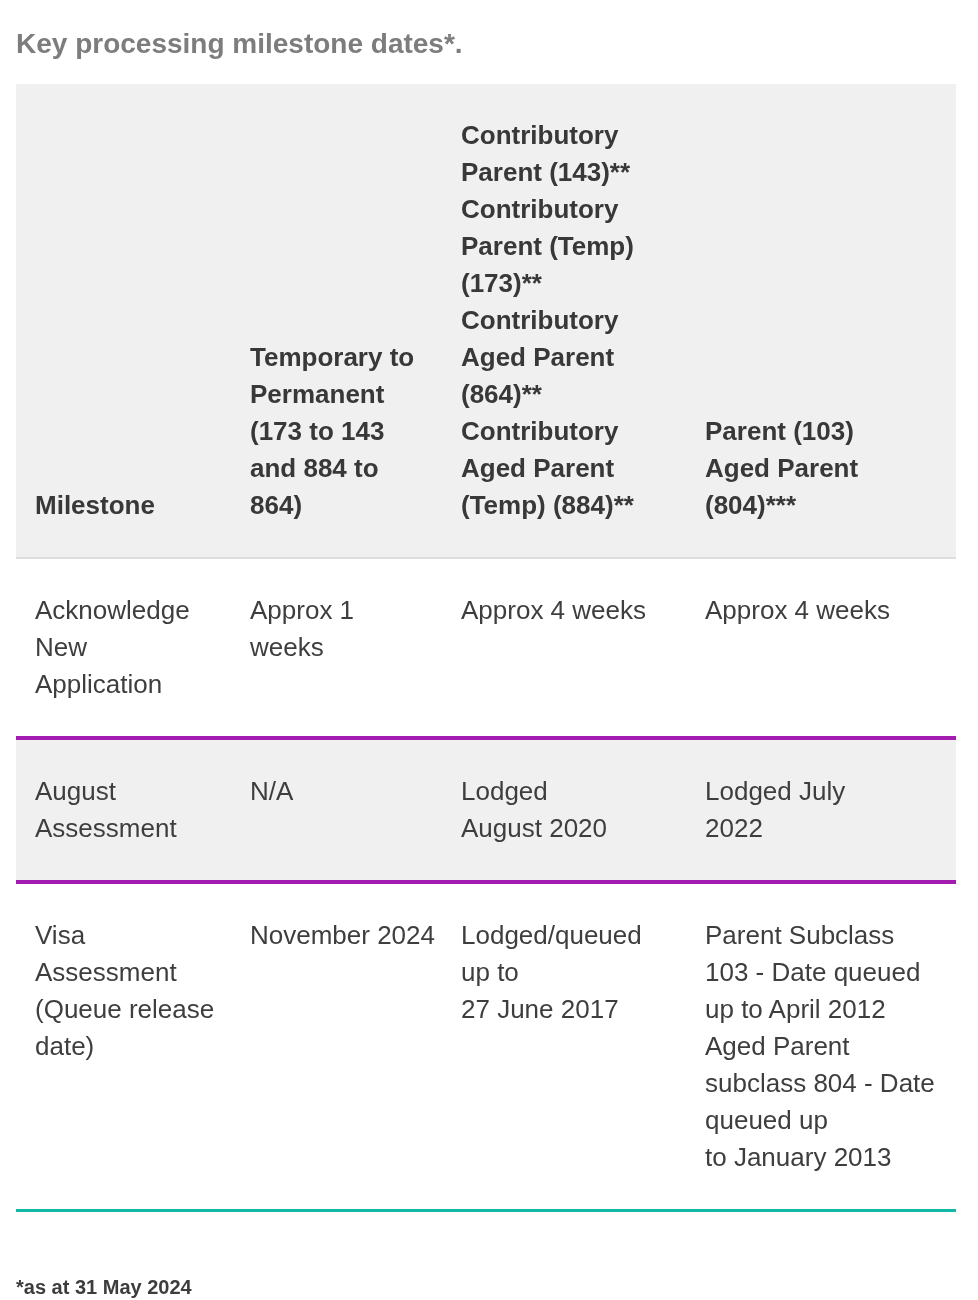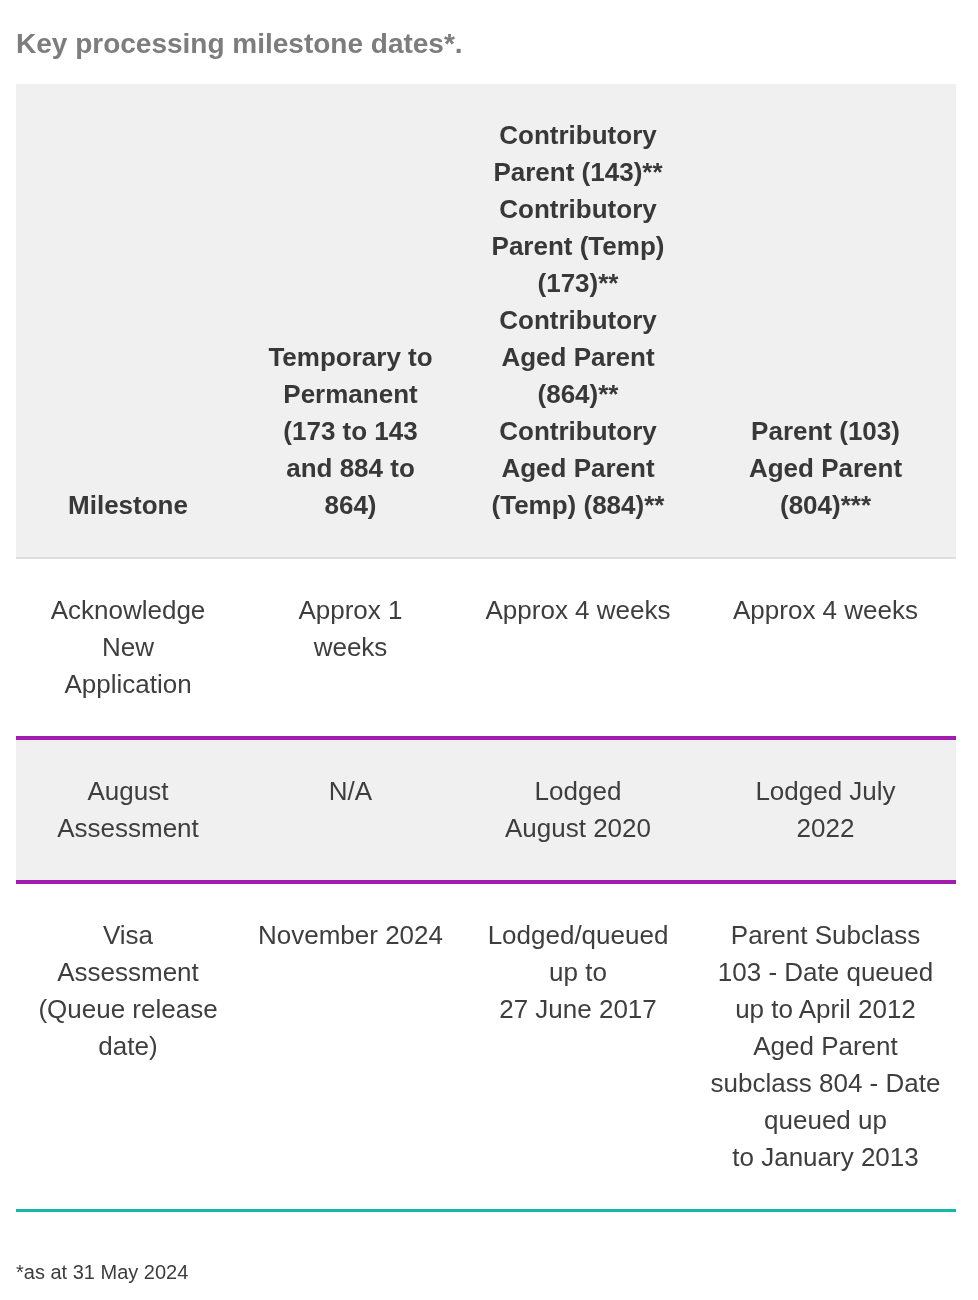--- a/index.html
+++ b/index.html
@@ -25,46 +25,47 @@
     table-layout: fixed;
     width: 940px;
   }
   col.c1 { width: 234px; }
   col.c2 { width: 211px; }
   col.c3 { width: 244px; }
   col.c4 { width: 251px; }
   th, td {
     font-size: 26px;
     line-height: 37px;
-    text-align: center;
+    text-align: left;
     padding: 33px 10px 33px 0;
     white-space: pre-line;
     overflow-wrap: break-word;
   }
-  th:first-child, td:first-child { }
+  th:first-child, td:first-child { padding-left: 19px; }
   thead th {
     background: #f0f0f0;
     color: #383838;
     font-weight: 700;
     vertical-align: bottom;
     border-bottom: 2px solid #dedede;
   }
   tbody td {
     color: #3e3e3e;
     font-weight: 400;
     vertical-align: top;
     border-bottom: 4px solid #a21caf;
   }
   tbody tr:nth-child(even) td { background: #f0f0f0; }
   tbody tr:last-child td { border-bottom: 3px solid #14b8a6; }
   .footnote {
     font-size: 20px;
     line-height: 27px;
     color: #3d3d3d;
-    margin-top: 47px;
+    margin-top: 62px;
+    font-weight: bold;
   }
 </style>
 </head>
 <body>
 
 <div class="page">
 
   <h2 class="page-title">Key processing milestone dates*.</h2>
 
   <table class="milestones">

